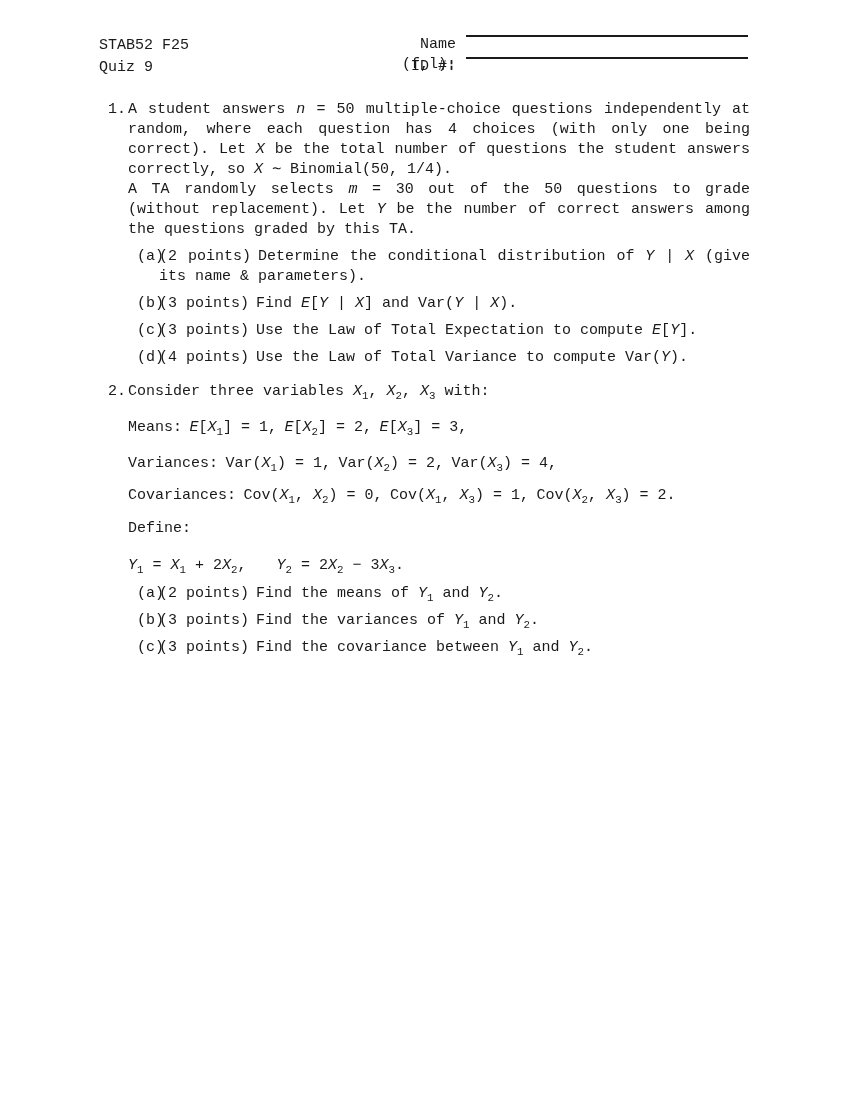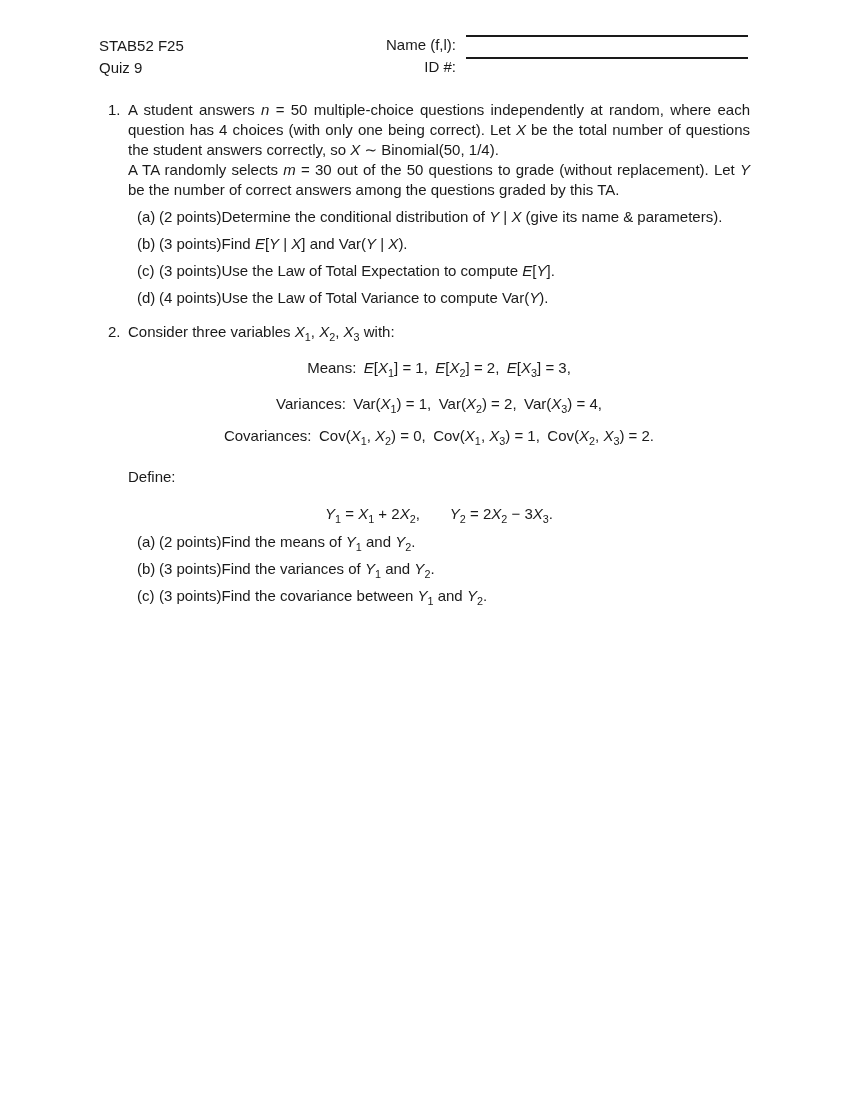--- a/index.html
+++ b/index.html
@@ -5,21 +5,21 @@
   html, body {
     margin: 0;
     padding: 0;
     background: #ffffff;
   }
   .page {
     position: relative;
     width: 850px;
     height: 1100px;
     background: #ffffff;
-    font-family: Liberation Sans, sans-serif;
+    font-family: Liberation Mono, monospace;
     font-size: 15px;
     line-height: 20px;
     color: #1a1a1a;
     overflow: hidden;
   }
   .header-left {
     position: absolute;
     left: 99px;
     top: 35px;
     line-height: 22px;
@@ -56,26 +56,26 @@
   .question.second { margin-top: 14px; }
   .qnum { width: 20px; flex-shrink: 0; }
   .qbody { flex: 1; min-width: 0; }
   .para { text-align: justify; }
   .items { margin-top: 7px; }
   .items.q2 { margin-top: 8px; }
   .item { display: flex; padding-left: 9px; }
   .item + .item { margin-top: 7px; }
   .ilabel { width: 22px; flex-shrink: 0; }
   .itext { flex: 1; min-width: 0; text-align: justify; }
-  .ipoints { margin-right: 0; }
-  .mathline { text-align: center; }
+  .ipoints { margin-right: 7px; }
+  .mathline { }
   .mathline.m1 { margin-top: 16px; }
   .mathline.m2 { margin-top: 16px; }
   .mathline.m3 { margin-top: 12px; }
-  .define { margin-top: 21px; }
+  .define { margin-top: 13px; }
   .mathline.eq { margin-top: 17px; }
   .it { font-style: italic; }
   sub { font-size: 0.72em; line-height: 0; }
 </style>
 </head>
 <body>
 
 <div class="page">
 
   <div class="header-left">

